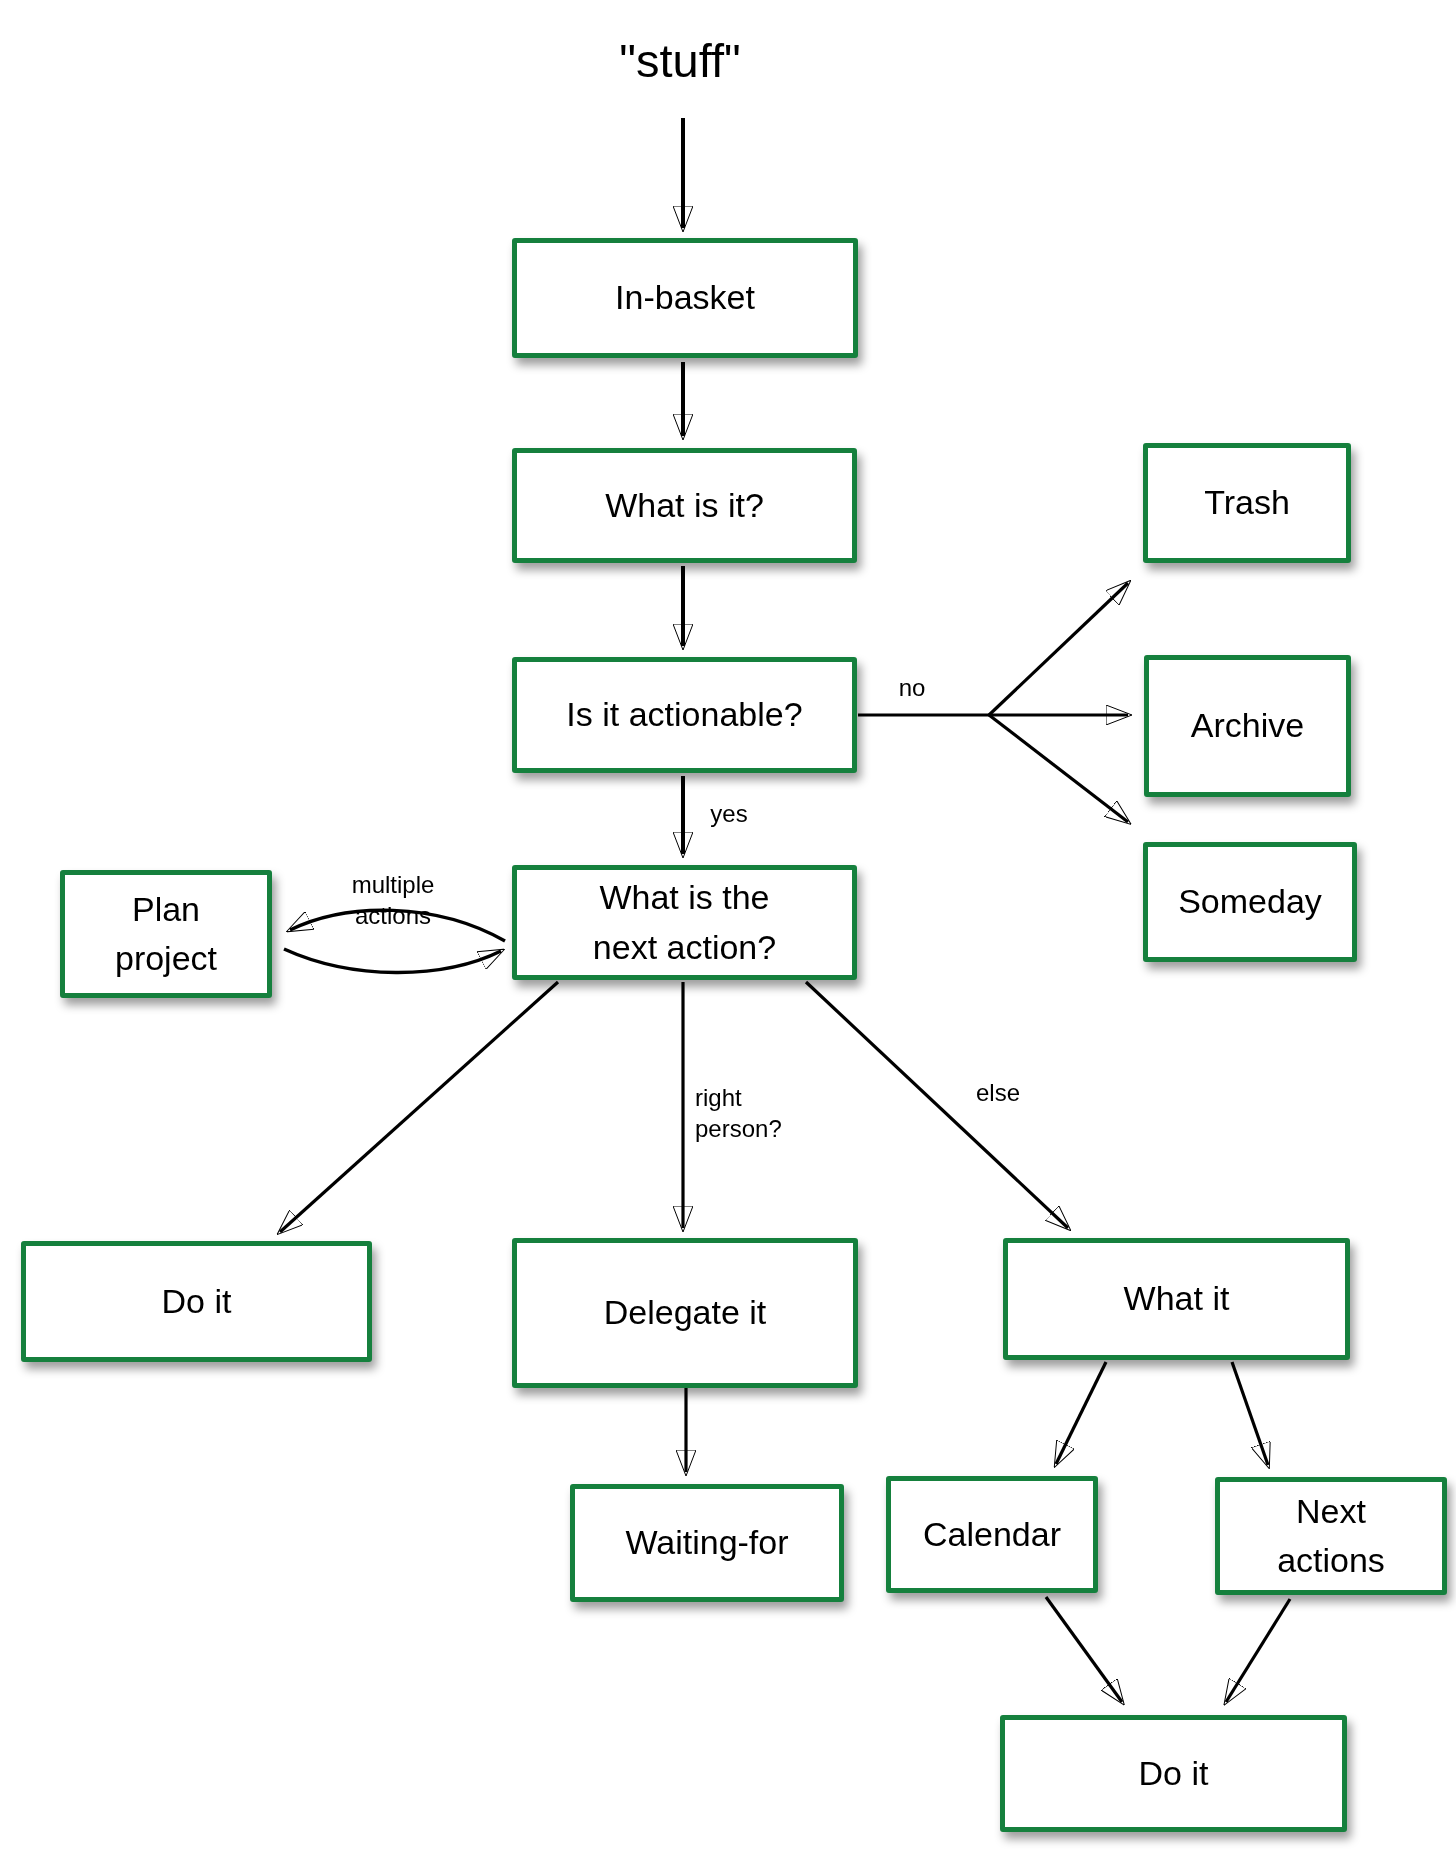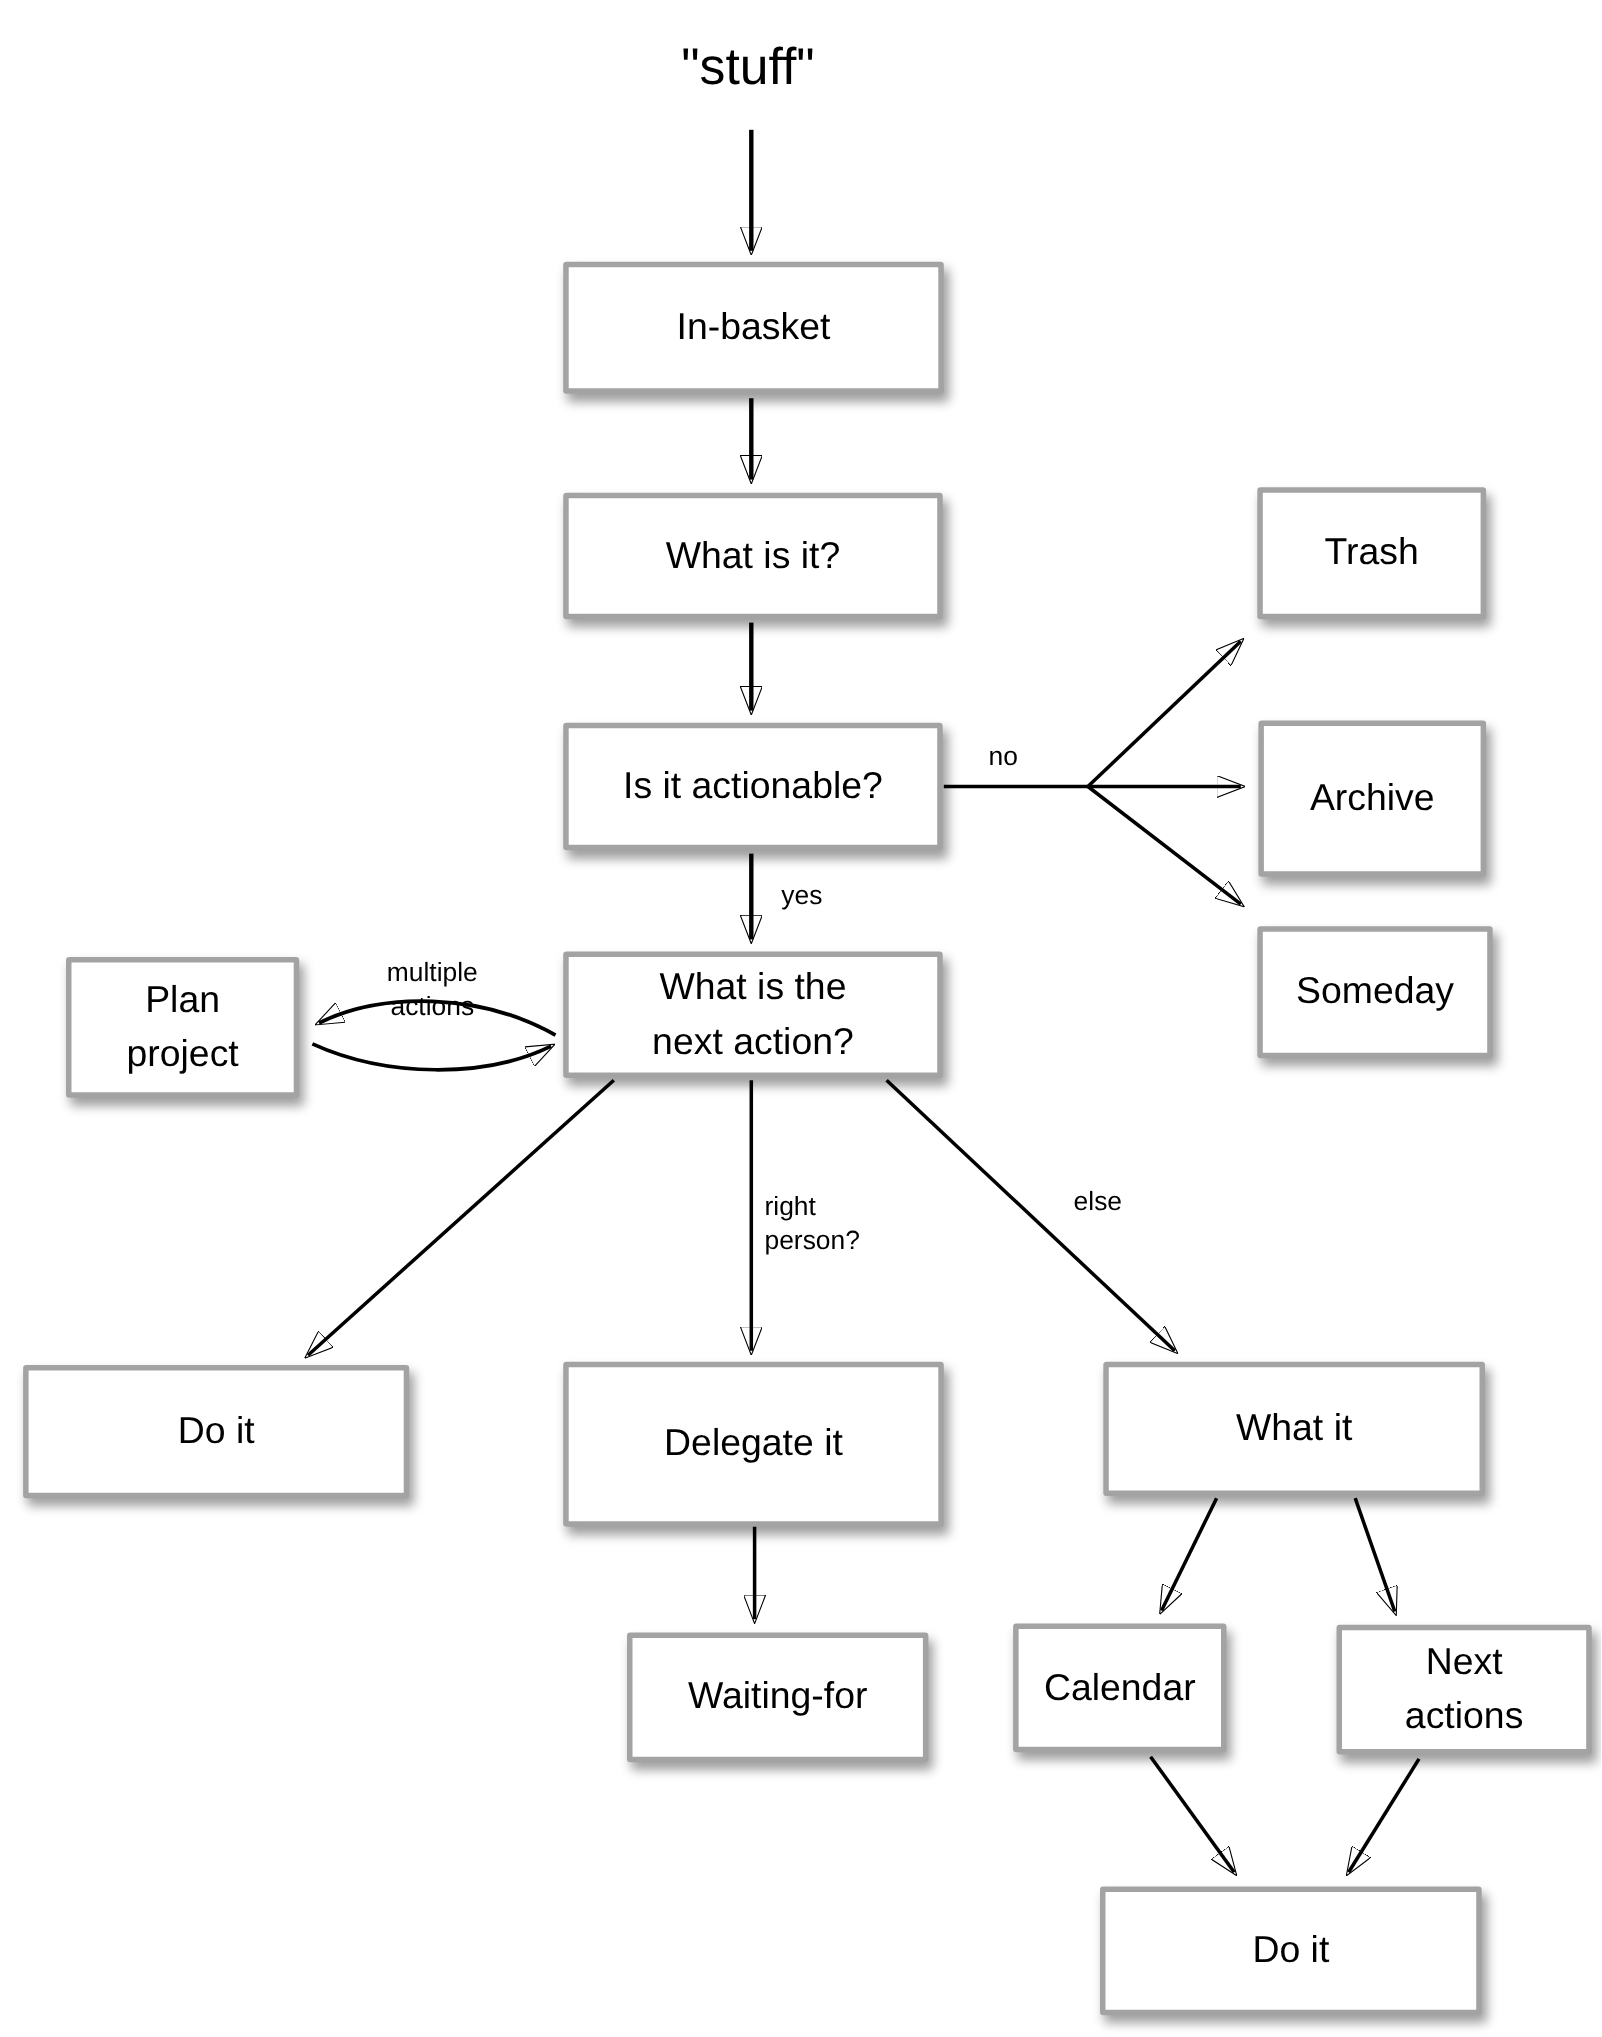--- a/index.html
+++ b/index.html
@@ -13,21 +13,21 @@
   }
   .wires{position:absolute;left:0;top:0;}
   .wires path{fill:none;stroke:#000;}
   .wires .s4{stroke-width:4;}
   .wires .s3{stroke-width:3.2;}
   .wires .sc{stroke-width:3.4;}
   .node{
     position:absolute;
     box-sizing:border-box;
     background:#ffffff;
-    border:5px solid #a3a3a3;
+    border:5px solid #15803d;
     border-radius:3px;
     display:flex;align-items:center;justify-content:center;
     text-align:center;
     font-size:34px;line-height:1.45;
     white-space:pre-line;
     box-shadow:4px 7px 10px rgba(0,0,0,0.38);
   }
   .dtitle{
     position:absolute;
     transform:translate(-50%,-50%);
@@ -126,21 +126,21 @@
 project</div>
 
   <div class="node" style="left:21px;top:1241px;width:351px;height:121px;">Do it</div>
 
   <div class="node" style="left:512px;top:1238px;width:346px;height:150px;">Delegate it</div>
 
   <div class="node" style="left:1003px;top:1238px;width:347px;height:122px;">What it</div>
 
   <div class="node" style="left:570px;top:1484px;width:274px;height:118px;">Waiting-for</div>
 
-  <div class="node" style="left:886px;top:1476px;width:194px;height:117px;margin-left:35px;">Calendar</div>
+  <div class="node" style="left:886px;top:1476px;width:212px;height:117px;">Calendar</div>
 
   <div class="node" style="left:1215px;top:1477px;width:232px;height:118px;">Next
 actions</div>
 
   <div class="node" style="left:1000px;top:1715px;width:347px;height:117px;">Do it</div>
 
   <div class="elabel" style="left:912px;top:688px;">no</div>
 
   <div class="elabel" style="left:729px;top:814px;">yes</div>
 

